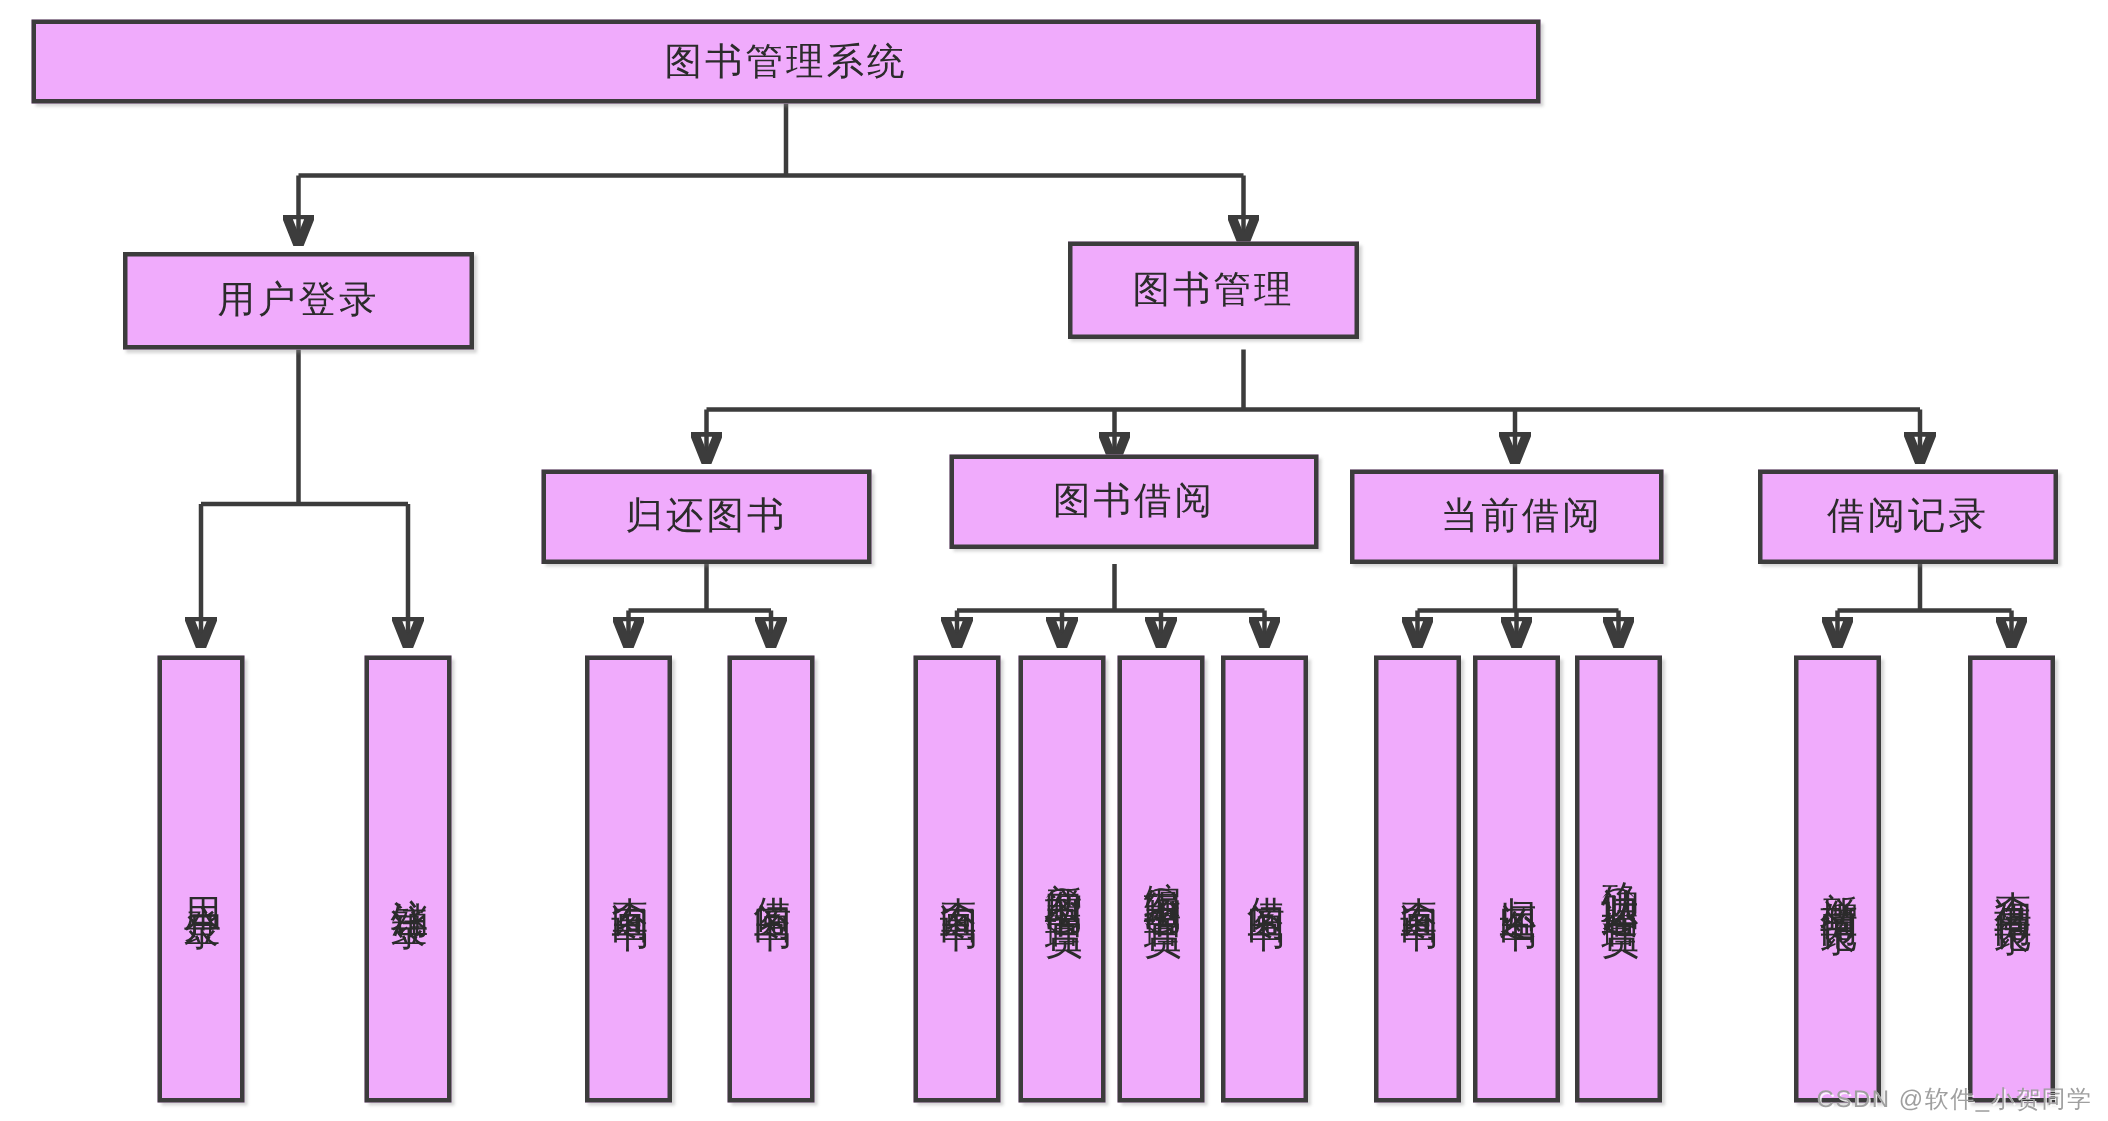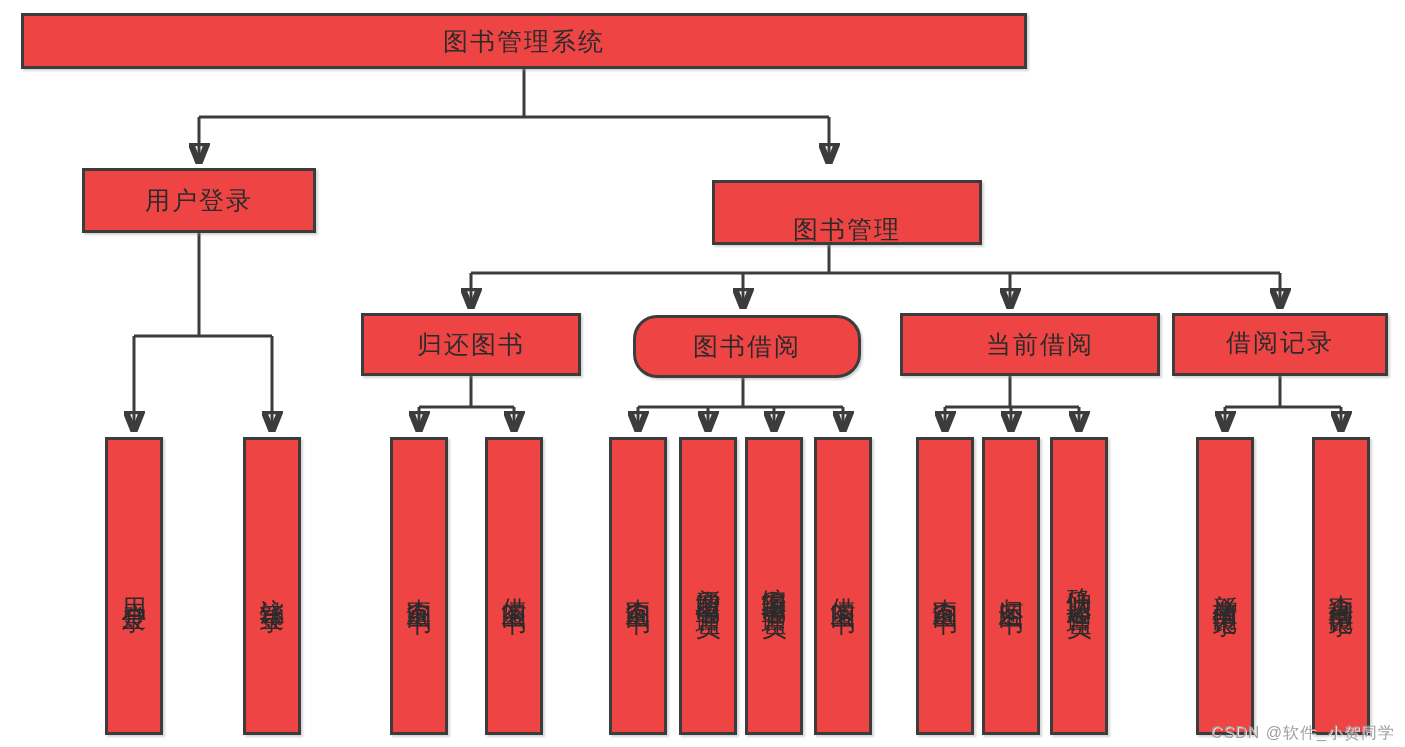--- a/index.html
+++ b/index.html
@@ -17,21 +17,21 @@
     background: var(--background);
     font-family: "Liberation Sans", sans-serif;
     color: var(--text);
     overflow: hidden;
   }
   .wires { position: absolute; left: 0; top: 0; width: 1405px; height: 747px; }
   .wires path { fill: none; stroke: var(--line); stroke-width: 3; }
   .arrowhead { fill: var(--line); stroke: none; }
   .node {
     position: absolute;
-    background: #ef4444;
+    background: #f0abfc;
     border: 3px solid var(--border);
     box-sizing: border-box;
     display: flex;
     align-items: center;
     justify-content: center;
     font-size: 25px;
     line-height: 1;
     box-shadow: 2px 2px 2px rgba(150,150,150,0.4);
   }
   .node .lbl { letter-spacing: 2px; white-space: nowrap; }
@@ -95,34 +95,34 @@
     <path d="M1341 407 V431" marker-end="url(#arw)"></path>
   </svg>
 
   <div class="node" style="left:21px; top:13px; width:1006px; height:56px;">
     <span class="lbl">图书管理系统</span>
   </div>
 
   <div class="node" style="left:82px; top:168px; width:234px; height:65px;">
     <span class="lbl">用户登录</span>
   </div>
-  <div class="node" style="left:712px; top:180px; width:270px; height:65px;align-items:flex-end;">
+  <div class="node" style="left:712px; top:161px; width:194px; height:65px;">
     <span class="lbl">图书管理</span>
   </div>
 
   <div class="node" style="left:361px; top:313px; width:220px; height:63px;">
     <span class="lbl">归还图书</span>
   </div>
-  <div class="node" style="left:633px; top:315px; width:228px; height:63px;border-radius:24px;">
+  <div class="node" style="left:633px; top:303px; width:246px; height:63px;">
     <span class="lbl">图书借阅</span>
   </div>
-  <div class="node" style="left:900px; top:313px; width:260px; height:63px;padding-left:20px;">
+  <div class="node" style="left:900px; top:313px; width:209px; height:63px;padding-left:20px;">
     <span class="lbl">当前借阅</span>
   </div>
-  <div class="node" style="left:1172px; top:313px; width:216px; height:63px;font-family:Liberation Mono, monospace;">
+  <div class="node" style="left:1172px; top:313px; width:200px; height:63px;">
     <span class="lbl">借阅记录</span>
   </div>
 
   <div class="node v" style="left:105px; top:437px; width:58px; height:298px;">
     <span class="lbl">用户登录</span>
   </div>
   <div class="node v" style="left:243px; top:437px; width:58px; height:298px;">
     <span class="lbl">注销登录</span>
   </div>
   <div class="node v" style="left:390px; top:437px; width:58px; height:298px;">

